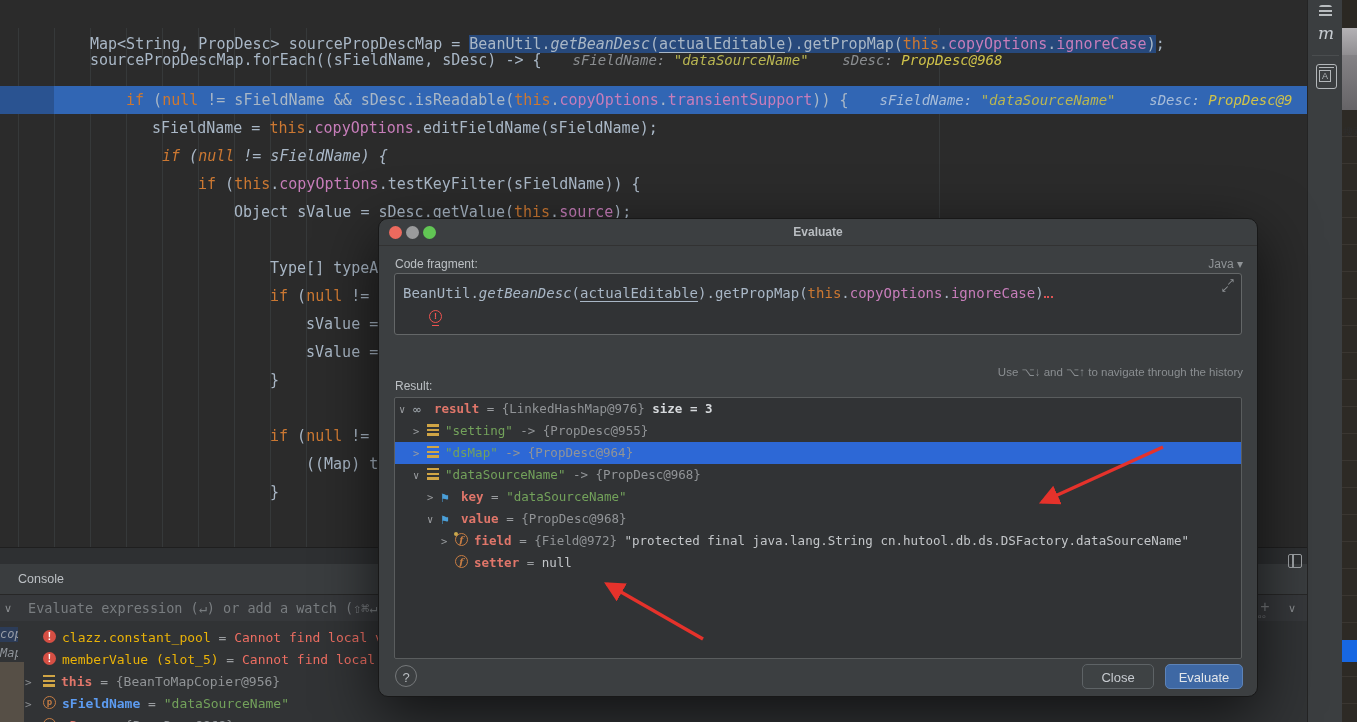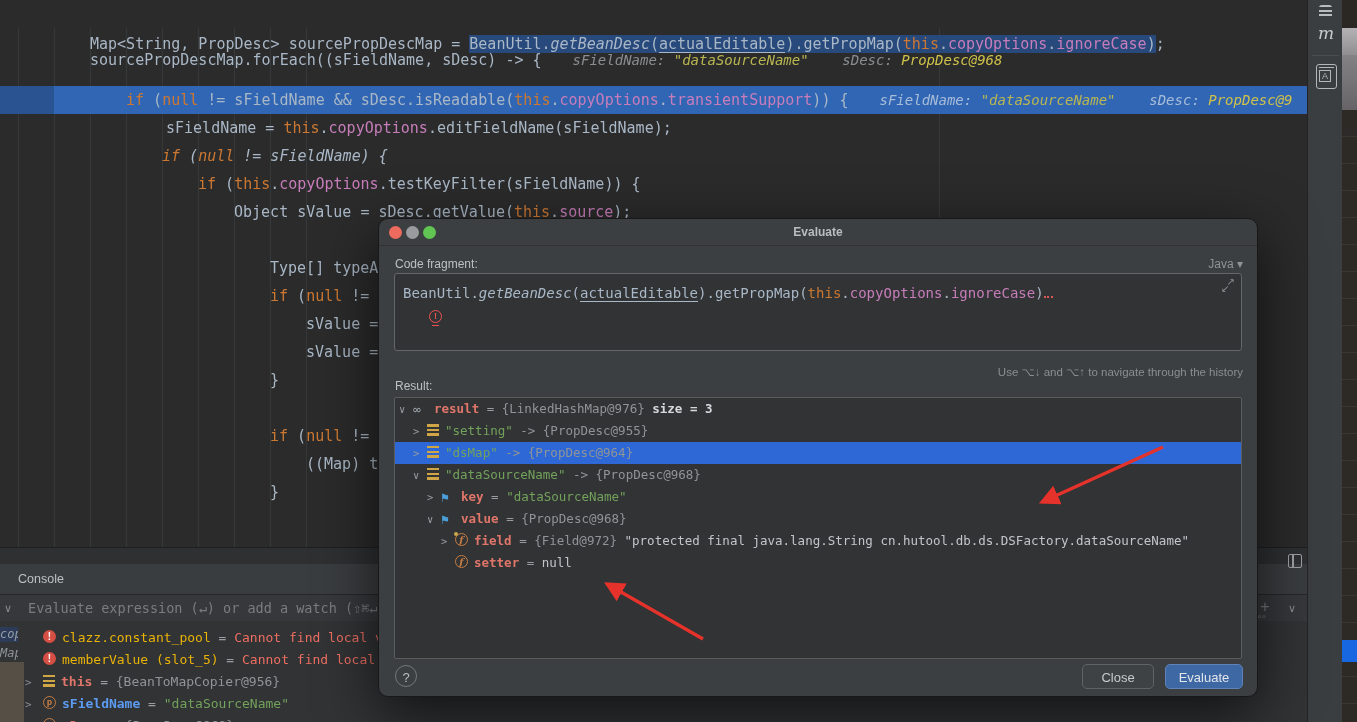--- a/index.html
+++ b/index.html
@@ -86,21 +86,21 @@
   
   .dialog{position:absolute;left:378px;top:218px;width:880px;height:479px;background:#3c3f41;border:1px solid #181818;
           border-radius:10px;box-shadow:0 18px 60px rgba(0,0,0,.65);z-index:10;box-sizing:border-box;}
   .titlebar{position:absolute;left:0;top:0;width:100%;height:26px;border-bottom:1px solid #323232;}
   .dlg-title{position:absolute;left:0;width:100%;top:0;height:26px;line-height:26px;text-align:center;
              font-size:12px;font-weight:bold;color:#b9bdc1;}
   .light{position:absolute;top:6.5px;width:13px;height:13px;border-radius:50%;}
   .l-close{left:10px;background:#ec6a5e}.l-min{left:27px;background:#9a9b9c}.l-zoom{left:44px;background:#61c554}
   .dlg-label{position:absolute;font-size:12px;color:#bcc0c4;}
   .lang-sel{position:absolute;right:14px;top:38px;font-size:12px;color:#8f9396;}
-  .code-input{position:absolute;left:15px;top:54px;width:848px;height:78px;background:#313335;border:1px solid #646768;
+  .code-input{position:absolute;left:15px;top:54px;width:848px;height:62px;background:#313335;border:1px solid #646768;
               border-radius:3px;box-sizing:border-box;}
   .ci-line{position:absolute;left:8px;top:8px;white-space:pre;font-family:"DejaVu Sans Mono",monospace;font-size:14px;line-height:22px;}
   .squiggle{display:inline-block;width:9px;height:12px;border-bottom:2px dotted #e05555;}
   .i-bulb{position:absolute;left:34px;top:36px;width:13px;height:13px;border-radius:50%;border:1.5px solid #ef5350;box-sizing:border-box;}
   .i-bulb::before{content:"!";position:absolute;left:0;right:0;top:-1px;color:#ef5350;font:bold 9px/12px "Liberation Sans",sans-serif;text-align:center;}
   .i-bulb::after{content:"";position:absolute;left:2px;right:2px;bottom:-4px;height:1.5px;background:#ef5350;}
   .i-expand{position:absolute;right:6px;top:4px;width:14px;height:14px;color:#8f9396;}
   .i-expand::before{content:"\2197";position:absolute;right:0;top:-2px;font-size:10px;}
   .i-expand::after{content:"\2199";position:absolute;left:0;bottom:-2px;font-size:10px;}
   .history-hint{position:absolute;right:14px;top:146px;font-size:11.5px;color:#8a8e91;}
@@ -134,21 +134,21 @@
       <div class="guide" style="left: 234px;"></div>
       <div class="guide" style="left: 270px;"></div>
       <div class="guide" style="left: 306px;"></div>
       <div class="guide" style="left: 939px;"></div>
       <div class="code-line" style="top: 30px; left: 90px;"><span class="c-d">Map&lt;String, PropDesc&gt; sourcePropDescMap = </span><span class="c-d sel">BeanUtil.</span><span class="c-m sel">getBeanDesc</span><span class="c-d sel">(</span><span class="c-u sel">actualEditable</span><span class="c-d sel">).getPropMap(</span><span class="c-k sel">this</span><span class="c-d sel">.</span><span class="c-f sel">copyOptions</span><span class="c-d sel">.</span><span class="c-f sel">ignoreCase</span><span class="c-d sel">)</span><span class="c-d">;</span></div>
       <div class="code-line" style="top: 46px; left: 90px;"><span class="c-d">sourcePropDescMap.forEach((sFieldName, sDesc) -&gt; { </span><span class="hint"><span class="c-hl">sFieldName: </span><span class="c-hv">"dataSourceName"</span><span class="c-hl">    </span><span class="c-hl">sDesc: </span><span class="c-hy">PropDesc@968</span></span></div>
       <div class="exec-row" style="top: 86px;">
         <div class="exec-cap"></div>
       </div>
       <div class="code-line" style="top: 86px; left: 126px;"><span class="c-k">if</span><span class="c-d"> (</span><span class="c-k">null</span><span class="c-d"> != sFieldName &amp;&amp; sDesc.isReadable(</span><span class="c-k">this</span><span class="c-d">.</span><span class="c-f">copyOptions</span><span class="c-d">.</span><span class="c-f">transientSupport</span><span class="c-d">)) { </span><span class="hint"><span class="c-hlx">sFieldName: </span><span class="c-hv">"dataSourceName"</span><span class="c-hlx">    </span><span class="c-hlx">sDesc: </span><span class="c-hy">PropDesc@9</span></span></div>
-      <div class="code-line" style="top: 114px; left: 166px;"><span class="c-d">sFieldName = </span><span class="c-k">this</span><span class="c-d">.</span><span class="c-f">copyOptions</span><span class="c-d">.editFieldName(sFieldName);</span></div>
+      <div class="code-line" style="top: 114px; left: 152px;"><span class="c-d">sFieldName = </span><span class="c-k">this</span><span class="c-d">.</span><span class="c-f">copyOptions</span><span class="c-d">.editFieldName(sFieldName);</span></div>
       <div class="code-line" style="top: 142px; left: 162px; font-style: italic;"><span class="c-k">if</span><span class="c-d"> (</span><span class="c-k">null</span><span class="c-d"> != sFieldName) {</span></div>
       <div class="code-line" style="top: 170px; left: 198px;"><span class="c-k">if</span><span class="c-d"> (</span><span class="c-k">this</span><span class="c-d">.</span><span class="c-f">copyOptions</span><span class="c-d">.testKeyFilter(sFieldName)) {</span></div>
       <div class="code-line" style="top: 198px; left: 234px;"><span class="c-d">Object sValue = sDesc.getValue(</span><span class="c-k">this</span><span class="c-d">.</span><span class="c-f">source</span><span class="c-d">);</span></div>
       <div class="code-line" style="top: 254px; left: 270px;"><span class="c-d">Type[] typeA</span></div>
       <div class="code-line" style="top: 282px; left: 270px;"><span class="c-k">if</span><span class="c-d"> (</span><span class="c-k">null</span><span class="c-d"> != </span></div>
       <div class="code-line" style="top: 310px; left: 306px;"><span class="c-d">sValue = </span></div>
       <div class="code-line" style="top: 338px; left: 306px;"><span class="c-d">sValue = </span></div>
       <div class="code-line" style="top: 366px; left: 270px;"><span class="c-d">}</span></div>
       <div class="code-line" style="top: 394px; left: 18px;"></div>
       <div class="code-line" style="top: 422px; left: 270px;"><span class="c-k">if</span><span class="c-d"> (</span><span class="c-k">null</span><span class="c-d"> != </span></div>

